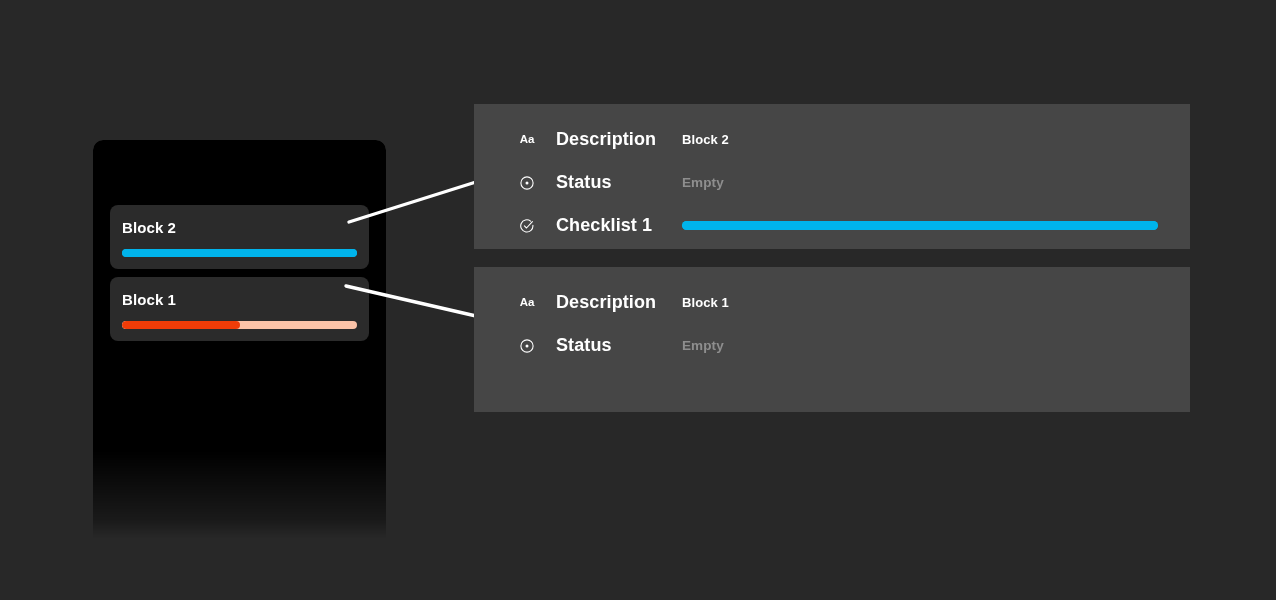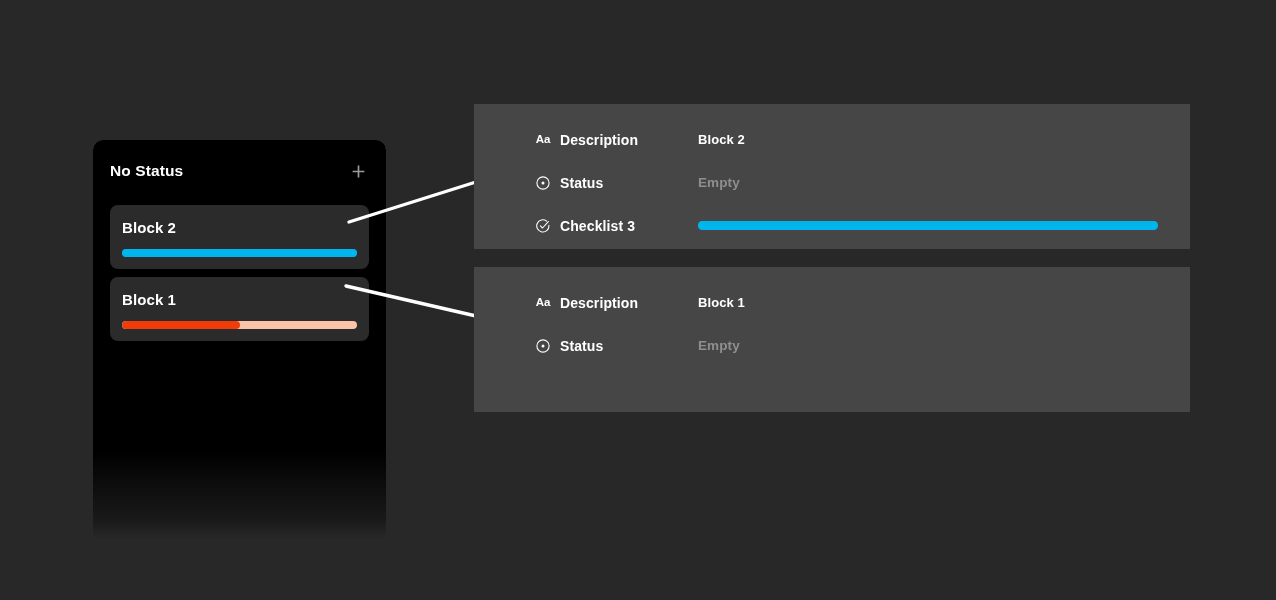--- a/index.html
+++ b/index.html
@@ -127,21 +127,21 @@
     left: 0;
     top: 0;
     width: 716px;
     padding: 14px 0 0 0;
   }
 
   .detail-row {
     display: flex;
     align-items: center;
     height: 43px;
-    padding-left: 61px;
+    padding-left: 45px;
   }
 
   .row-label {
     display: flex;
     align-items: center;
     gap: 9px;
     width: 163px;
     flex: 0 0 163px;
   }
 
@@ -156,25 +156,26 @@
   }
   .row-icon svg { display: block; }
   .row-icon.icon-text {
     font-size: 11.5px;
     font-weight: 700;
     letter-spacing: -0.2px;
     line-height: 1;
   }
 
   .row-label-text {
-    font-size: 14px;
+    font-size: 18px;
     font-weight: 700;
     color: #ffffff;
     letter-spacing: 0.1px;
     white-space: nowrap;
+    margin-left: 12px;
   }
 
   .row-value {
     flex: 1 1 auto;
     display: flex;
     align-items: center;
     min-width: 0;
     padding-right: 32px;
   }
 
@@ -203,30 +204,20 @@
     border-radius: 5px;
   }
 </style>
 </head>
 <body>
 
 <div class="stage">
 
   <div class="board-column">
 
-    <div class="column-header">
-      <div class="column-title">No Status</div>
-      <div class="column-add-btn">
-        <span>
-          <svg width="15" height="15" viewBox="0 0 15 15" fill="none" aria-hidden="true">
-            <path d="M7.5 1.6 V13.4 M1.6 7.5 H13.4" stroke="currentColor" stroke-width="1.7" stroke-linecap="butt"></path>
-          </svg>
-        </span>
-      </div>
-    </div>
 
     <div class="card-list">
 
       <div class="card">
         <div class="card-title">Block 2</div>
         <div class="card-progress-track" style="background: rgb(0, 180, 236);">
           <div class="card-progress-fill" style="background: rgb(0, 180, 236); width: 100%;"></div>
         </div>
       </div>
 
@@ -274,21 +265,21 @@
       </div>
 
       <div class="detail-row">
         <div class="row-label">
           <span class="row-icon">
             <svg width="14" height="14" viewBox="0 0 14 14" fill="none" aria-hidden="true">
               <path d="M12.9 6.3 A6.1 6.1 0 1 1 10.6 2.1" stroke="currentColor" stroke-width="1.1" stroke-linecap="round"></path>
               <path d="M4.4 6.9 L6.5 9.0 L12.4 2.6" stroke="currentColor" stroke-width="1.1" stroke-linecap="round" stroke-linejoin="round"></path>
             </svg>
           </span>
-          <span class="row-label-text">Checklist 3</span>
+          <span class="row-label-text">Checklist 1</span>
         </div>
         <div class="row-value">
           <div class="bar-track" style="background: rgb(0, 180, 236);">
             <div class="bar-fill" style="background: rgb(0, 180, 236); width: 100%;"></div>
           </div>
         </div>
       </div>
 
     </div>
   </div>

